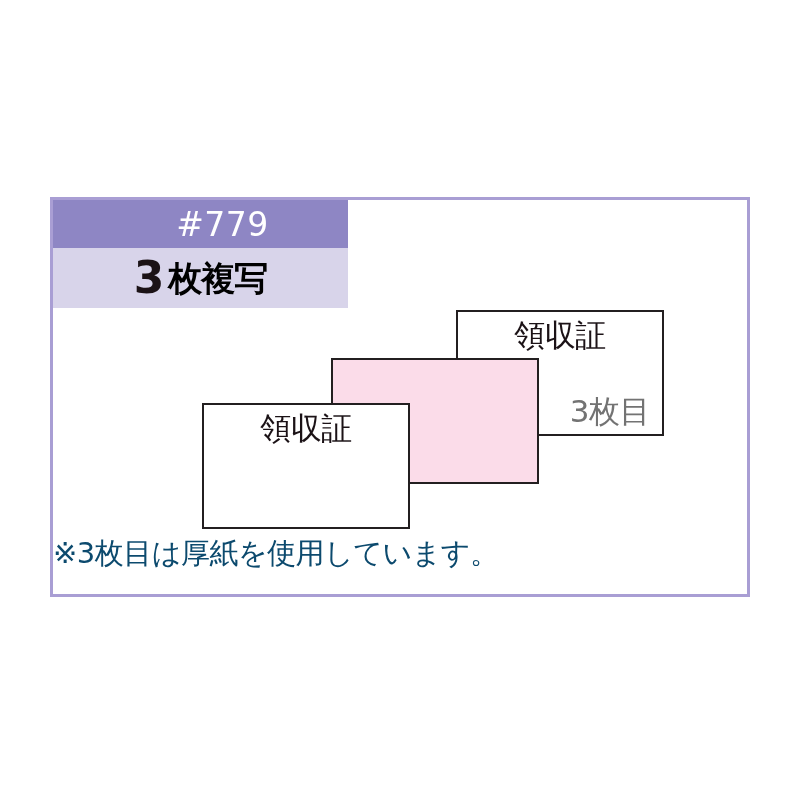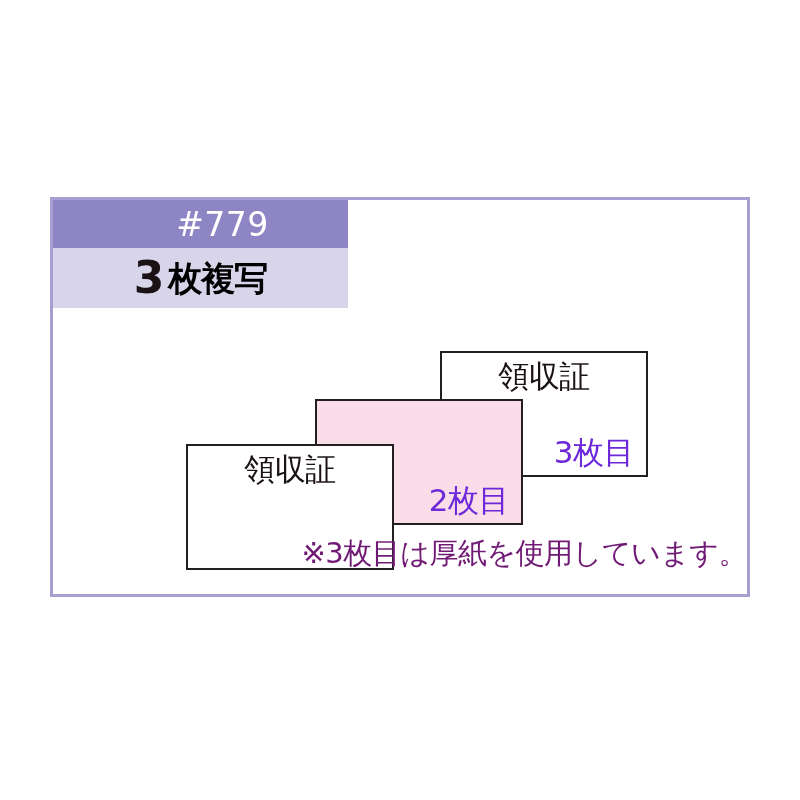--- a/index.html
+++ b/index.html
@@ -82,25 +82,24 @@
     font-weight: bold;
     color: #1b1216;
     line-height: 1.25;
     letter-spacing: -1px;
     white-space: nowrap;
   }
 
   
   #sheet-diagram {
     position: absolute;
-    left: 0;
+    left: 16px;
     top: 0;
     width: 100%;
     height: 100%;
-    margin-top: 41px;
   }
   .sheet {
     position: absolute;
     box-sizing: border-box;
     border: 2px solid #231f20;
     background: #ffffff;
   }
   .sheet .sheet-title {
     position: absolute;
     top: 6px;
@@ -112,21 +111,21 @@
     color: #1b1216;
     letter-spacing: -0.5px;
     line-height: 1.15;
   }
   .sheet .sheet-order {
     position: absolute;
     bottom: 4px;
     right: 12px;
     font-size: 31px;
     font-weight: normal;
-    color: #6d28d9;
+    color: #737373;
     letter-spacing: -0.5px;
     line-height: 1.15;
   }
 
   #sheet-3 {
     left: 387px;
     top: 110px;
     width: 208px;
     height: 126px;
     background: #ffffff;
@@ -148,23 +147,23 @@
     background: #ffffff;
     z-index: 3;
   }
 
   
   #footnote {
     position: absolute;
     left: 0;
     right: 0;
     top: 336px;
-    text-align: right;
+    text-align: left;
     font-size: 29px;
-    color: #701a75;
+    color: #0c4a6e;
     letter-spacing: -0.5px;
     line-height: 1.2;
     z-index: 4;
   }
 </style>
 </head>
 <body>
 
 <div id="product-card">
 
@@ -179,21 +178,20 @@
 
 
   <div id="sheet-diagram">
 
     <div class="sheet" id="sheet-3">
       <div class="sheet-title">領収証</div>
       <div class="sheet-order">3枚目</div>
     </div>
 
     <div class="sheet" id="sheet-2">
-      <div class="sheet-order">2枚目</div>
     </div>
 
     <div class="sheet" id="sheet-1">
       <div class="sheet-title">領収証</div>
     </div>
 
   </div>
 
   <div id="footnote">※3枚目は厚紙を使用しています。</div>
 

